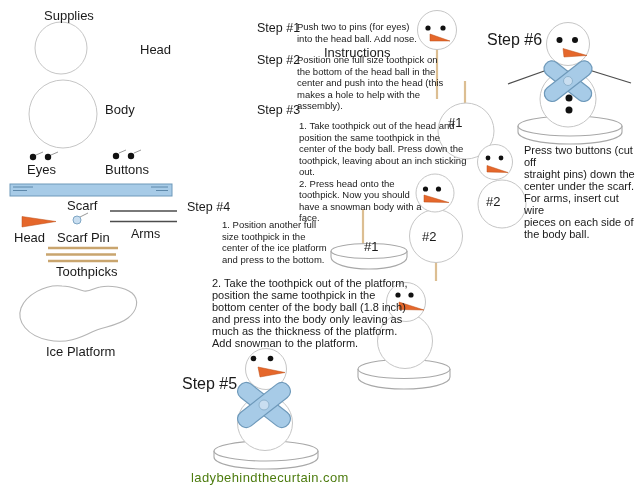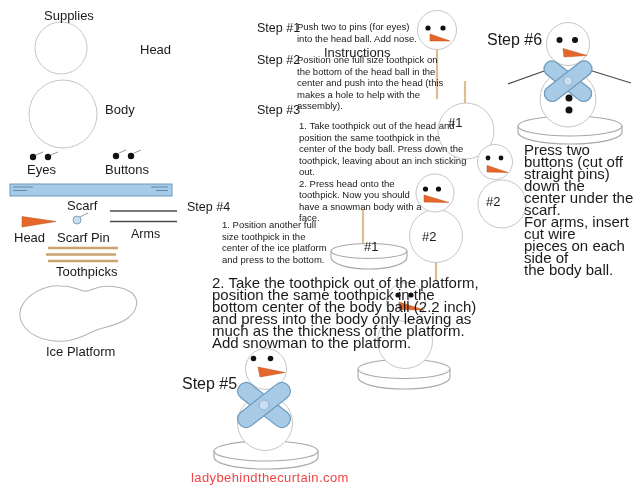--- a/index.html
+++ b/index.html
@@ -3,26 +3,26 @@
 <meta charset="utf-8">
 <style>
   html,body{margin:0;padding:0;background:#fff;}
   #canvas{position:relative;width:640px;height:495px;background:#fff;overflow:hidden;
           font-family:"Liberation Sans","DejaVu Sans",sans-serif;color:#1a1a1a;}
   #art{position:absolute;left:0;top:0;}
   .lbl{position:absolute;white-space:nowrap;}
   .fs13{font-size:13px;}
   .fs12{font-size:12.5px;}
   .small{font-size:9.5px;line-height:11.5px;white-space:pre-line;}
-  .small12{font-size:15px;line-height:12px;white-space:pre-line;}
+  .small12{font-size:11px;line-height:12px;white-space:pre-line;}
   .steplabel{font-size:12.5px;}
   .bigstep{font-size:16px;}
   .marker{font-size:13px;}
   .step5text{font-size:10px;line-height:12px;white-space:pre-line;}
-  .footer{font-size:13px;color:#ef4444;letter-spacing:0.4px;}
+  .footer{font-size:13px;color:#4d7c0f;letter-spacing:0.4px;}
   .ball{fill:#fff;stroke:#c6c6c6;stroke-width:1;}
   .nose{fill:#E5672B;stroke:#BC4F17;stroke-width:0.5;}
   .pick{stroke:#DCBE92;stroke-width:2.2;}
   .platform{fill:#fff;stroke:#a8a8a8;stroke-width:1.1;}
   .pintail{stroke:#999;stroke-width:1;}
   .scarfband{fill:#A7CBE7;stroke:#6E99BA;stroke-width:1.2;}
   .armline{stroke:#4d4d4d;stroke-width:1.3;}
   .eyedot{fill:#111;}
 </style>
 </head>
@@ -199,21 +199,21 @@
 have a snowman body with a
 face.</div>
 
   <div class="lbl steplabel" style="left:187px;top:200px;">Step #4</div>
   <div class="lbl small" style="left:222px;top:219px;">1. Position another full
 size toothpick in the
 center of the ice platform
 and press to the bottom.</div>
   <div class="lbl small12" style="left:212px;top:277px;">2. Take the toothpick out of the platform,
 position the same toothpick in the
-bottom center of the body ball (2.2 inch)
+bottom center of the body ball (1.8 inch)
 and press into the body only leaving as
 much as the thickness of the platform.
 Add snowman to the platform.</div>
 
   <div class="lbl bigstep" style="left:182px;top:375px;">Step #5</div>
 
   <div class="lbl bigstep" style="left:487px;top:31px;">Step #6</div>
   <div class="lbl small12" style="left:524px;top:144px;">Press two buttons (cut off
 straight pins) down the
 center under the scarf.

